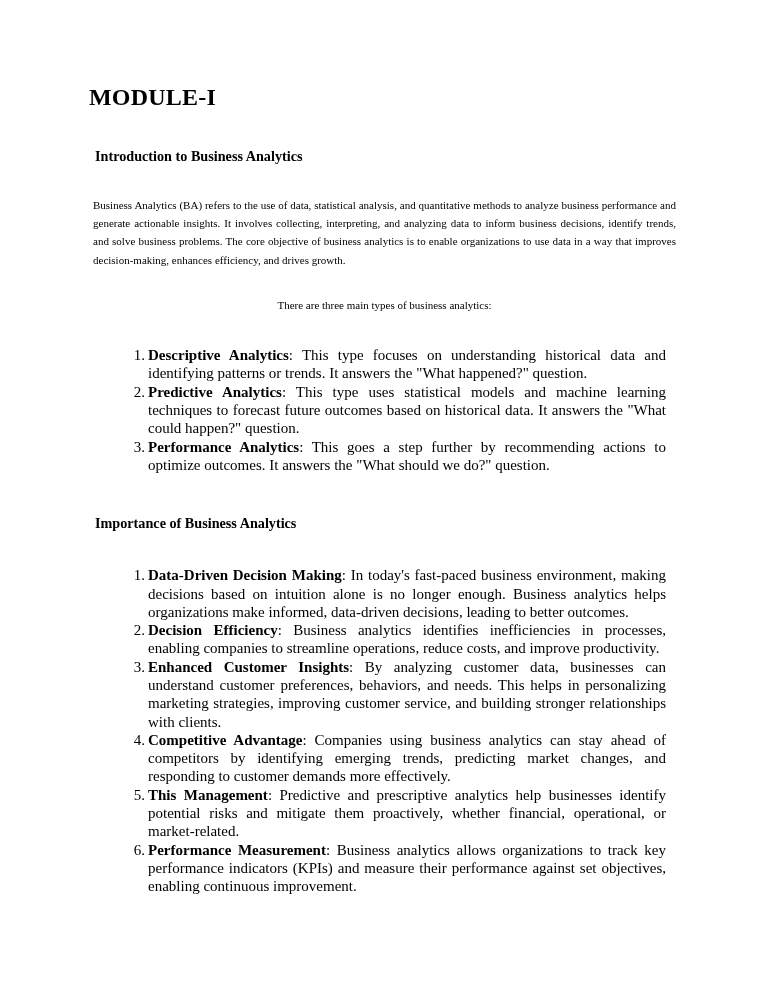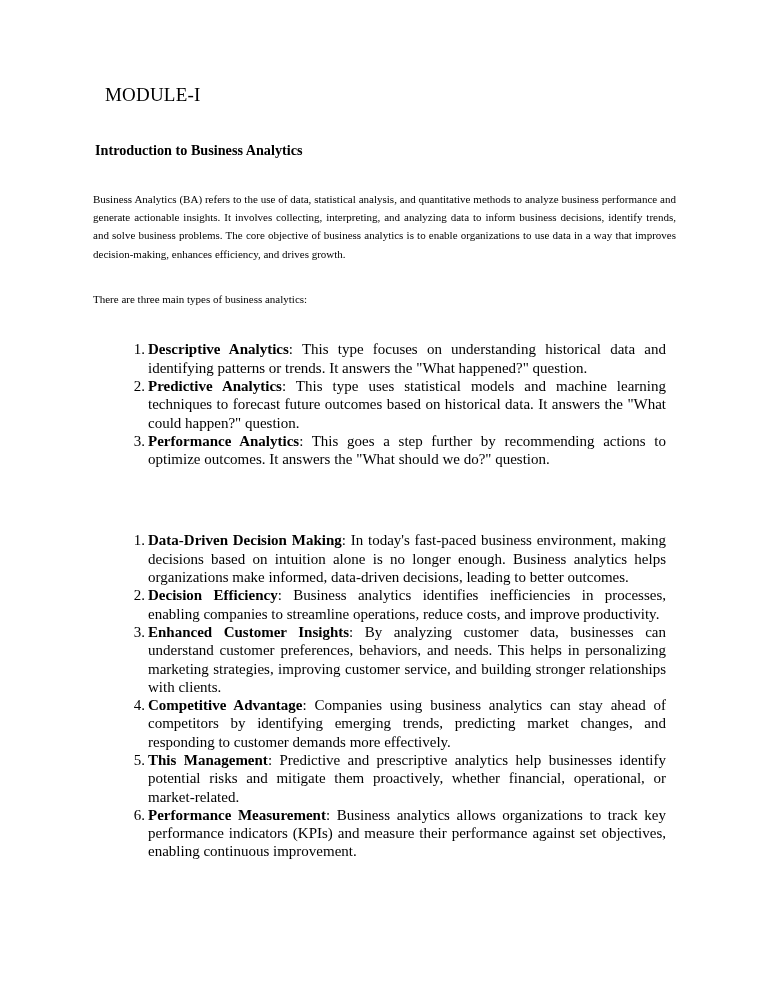--- a/index.html
+++ b/index.html
@@ -20,24 +20,24 @@
     height: 994px;
     background: #ffffff;
     box-sizing: border-box;
     padding: 84px 88px 0 89px;
   }
   .content {
     width: 591px;
   }
   h1.module-title {
     font-family: "Liberation Serif", "DejaVu Serif", serif;
-    font-size: 19px;
-    font-weight: normal;
+    font-size: 24px;
+    font-weight: bold;
     letter-spacing: 0.2px;
-    margin: 0 0 0 16px;
+    margin: 0 0 0 0;
     padding: 0;
     line-height: 1.15;
   }
   h2.section-heading {
     font-family: "Liberation Serif", "DejaVu Serif", serif;
     font-size: 14.2px;
     font-weight: bold;
     margin: 6px;
     padding: 0;
     line-height: 1.2;
@@ -52,21 +52,21 @@
   p.body-text {
     font-size: 11px;
     line-height: 18.3px;
     margin: 4px;
     padding: 0;
     text-align: justify;
     text-justify: inter-word;
     -webkit-hyphens: none;
     hyphens: none;
   }
-  p.body-text.noj { text-align: left; }
+  p.body-text.noj { text-align: center; }
 
   ol.num-list {
     margin: 14px;
     padding: 0 0 0 0;
     list-style: none;
     counter-reset: li;
   }
   ol.num-list > li {
     position: relative;
     counter-increment: li;
@@ -123,20 +123,21 @@
       <li>
         <span class="lead">Predictive Analytics</span><span>: This type uses statistical models and machine learning techniques to forecast future outcomes based on historical data. It answers the "What could happen?" question.</span>
       </li>
       <li>
         <span class="lead">Performance Analytics</span><span>: This goes a step further by recommending actions to optimize outcomes. It answers the "What should we do?" question.</span>
       </li>
     </ol>
 
     <div class="gap-list-sec"></div>
 
+    <h2 class="section-heading">Importance of Business Analytics</h2>
 
     <div class="gap-sec-list"></div>
 
     <ol class="num-list">
       <li>
         <span class="lead">Data-Driven Decision Making</span><span>: In today's fast-paced business environment, making decisions based on intuition alone is no longer enough. Business analytics helps organizations make informed, data-driven decisions, leading to better outcomes.</span>
       </li>
       <li>
         <span class="lead">Decision Efficiency</span><span>: Business analytics identifies inefficiencies in processes, enabling companies to streamline operations, reduce costs, and improve productivity.</span>
       </li>

